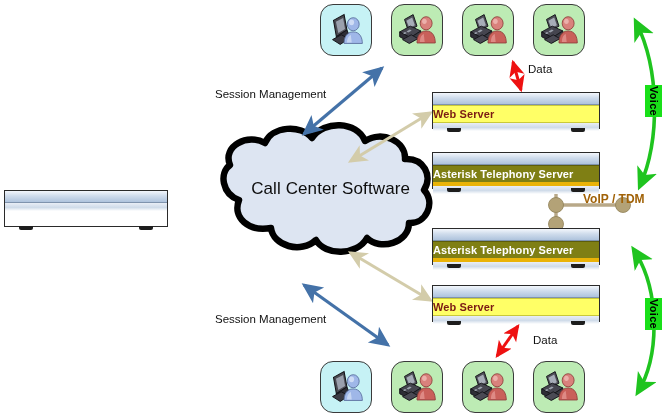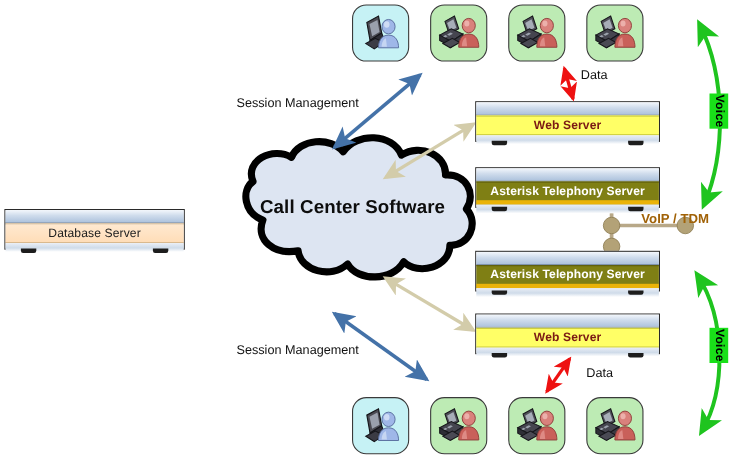--- a/index.html
+++ b/index.html
@@ -45,21 +45,21 @@
     background: #ffffff;
   }
   .server .lid {
     height: 11px;
     background: linear-gradient(to bottom, #f3f7fc 0%, #cfdcec 45%, #aec3dd 100%);
     border-bottom: 1px solid #7f93ad;
   }
   .server .band {
     height: 16px;
     line-height: 16px;
-    text-align: center;
+    text-align: left;
     font-size: 11px;
     font-weight: 600;
     white-space: nowrap;
     letter-spacing: .1px;
   }
   .server .band.yellow { background: #ffff66; color: #7b1a14; border-top:1px solid #c9c93a; border-bottom:1px solid #c9c93a;}
   .server .band.olive  { background: #7f7f14; color: #ffffff; border-top:1px solid #5d5d0b; border-bottom:4px solid #eab308;}
   .server .band.peach  { background: linear-gradient(to bottom,#ffe9d0 0%, #ffddb8 100%); color: #202020; border-top:1px solid #d9b98e; border-bottom:1px solid #d9b98e; font-weight:500;}
   .server .base {
     background: linear-gradient(to bottom, #e9eef6 0%, #cfdbe9 55%, #ffffff 100%);
@@ -99,26 +99,26 @@
     font-weight: 600;
     padding: 1px 3px;
     writing-mode: vertical-rl;
     letter-spacing: .3px;
     line-height: 1;
   }
 
   
   .cloud-text {
     position: absolute;
-    left: 203px;
+    left: 175px;
     top: 178px;
     width: 235px;
-    text-align: center;
+    text-align: right;
     font-size: 17px;
-    font-weight: 700;
+    font-weight: 400;
     color: #0d0d0d;
     line-height: 1.25;
     letter-spacing: .1px;
   }
   .cloud-text .ln2 { display:block; }
 </style>
 </head>
 <body>
 
 <div id="canvas">
@@ -348,21 +348,20 @@
         <ellipse cx="35.5" cy="19" rx="6.2" ry="6.8" fill="#d9817c" stroke="#8e3f3b" stroke-width="0.9"></ellipse>
         <ellipse cx="33.7" cy="17" rx="2.4" ry="2.8" fill="#f0bbb7" opacity="0.8"></ellipse>
         <path d="M35.5 27 C 28.5 27 26 33 26 39.5 L45 39.5 C 45 33 42.5 27 35.5 27 Z" fill="#c9605a" stroke="#8e3f3b" stroke-width="0.9"></path>
         <path d="M33 30 C 30 31.5 29 35 29 38.5 L34 38.5 Z" fill="#e9a19c" opacity="0.65"></path>
       </g>
     </svg>
   </div>
 
   <div class="server" style="left:4px; top:190px; width:164px; height:37px;">
     <div class="lid"></div>
-    <div class="band peach">Database Server</div>
     <div class="base" style="height:8px;"></div>
     <div class="foot-row">
       <div class="foot" style="left:14px;"></div>
       <div class="foot" style="right:14px;"></div>
     </div>
   </div>
 
   <div class="server" style="left:432px; top:92px; width:168px; height:37px;">
     <div class="lid"></div>
     <div class="band yellow">Web Server</div>

